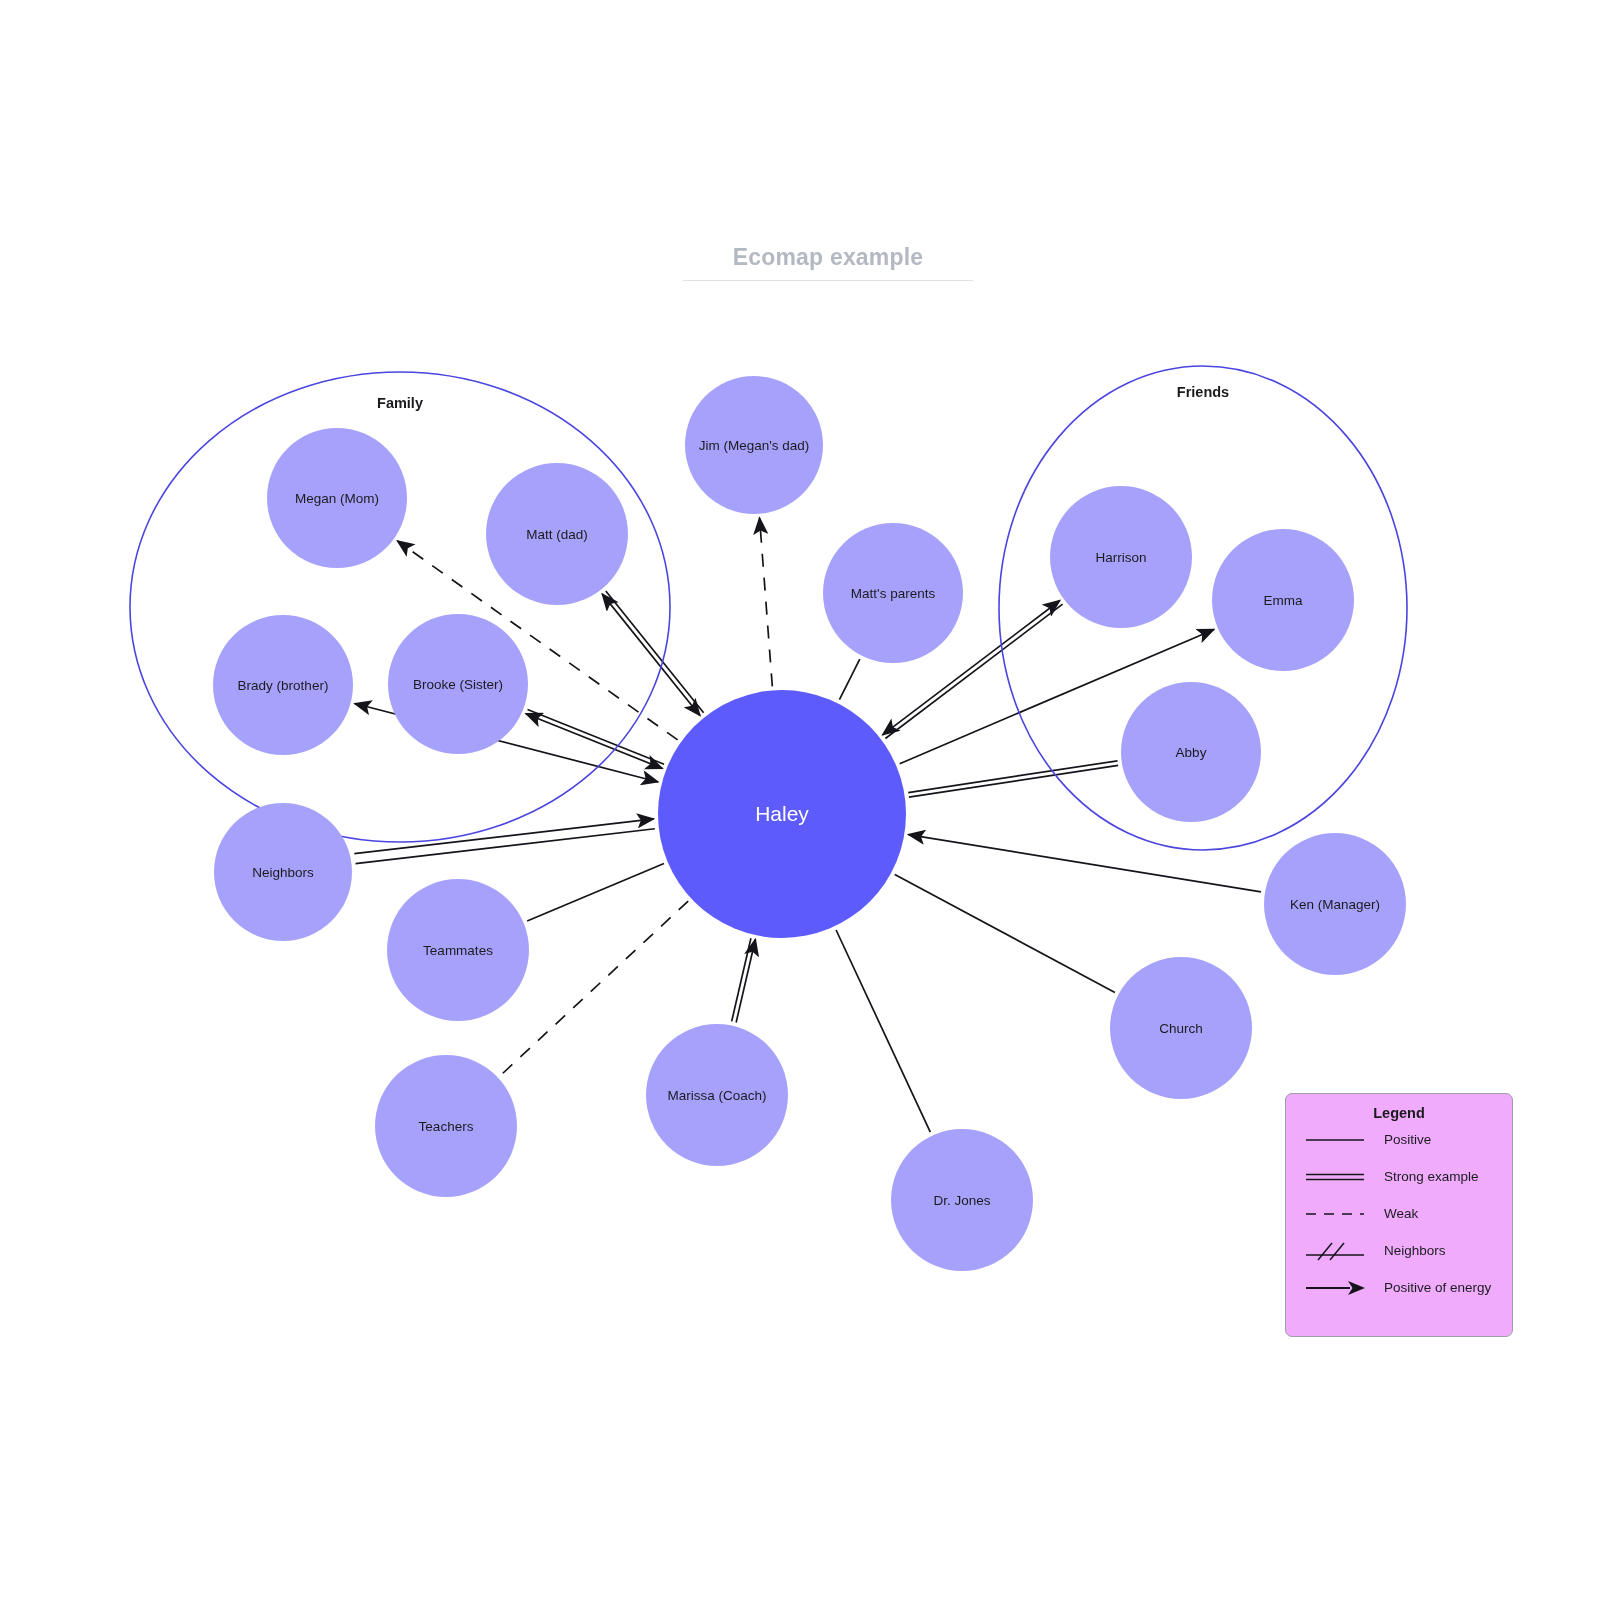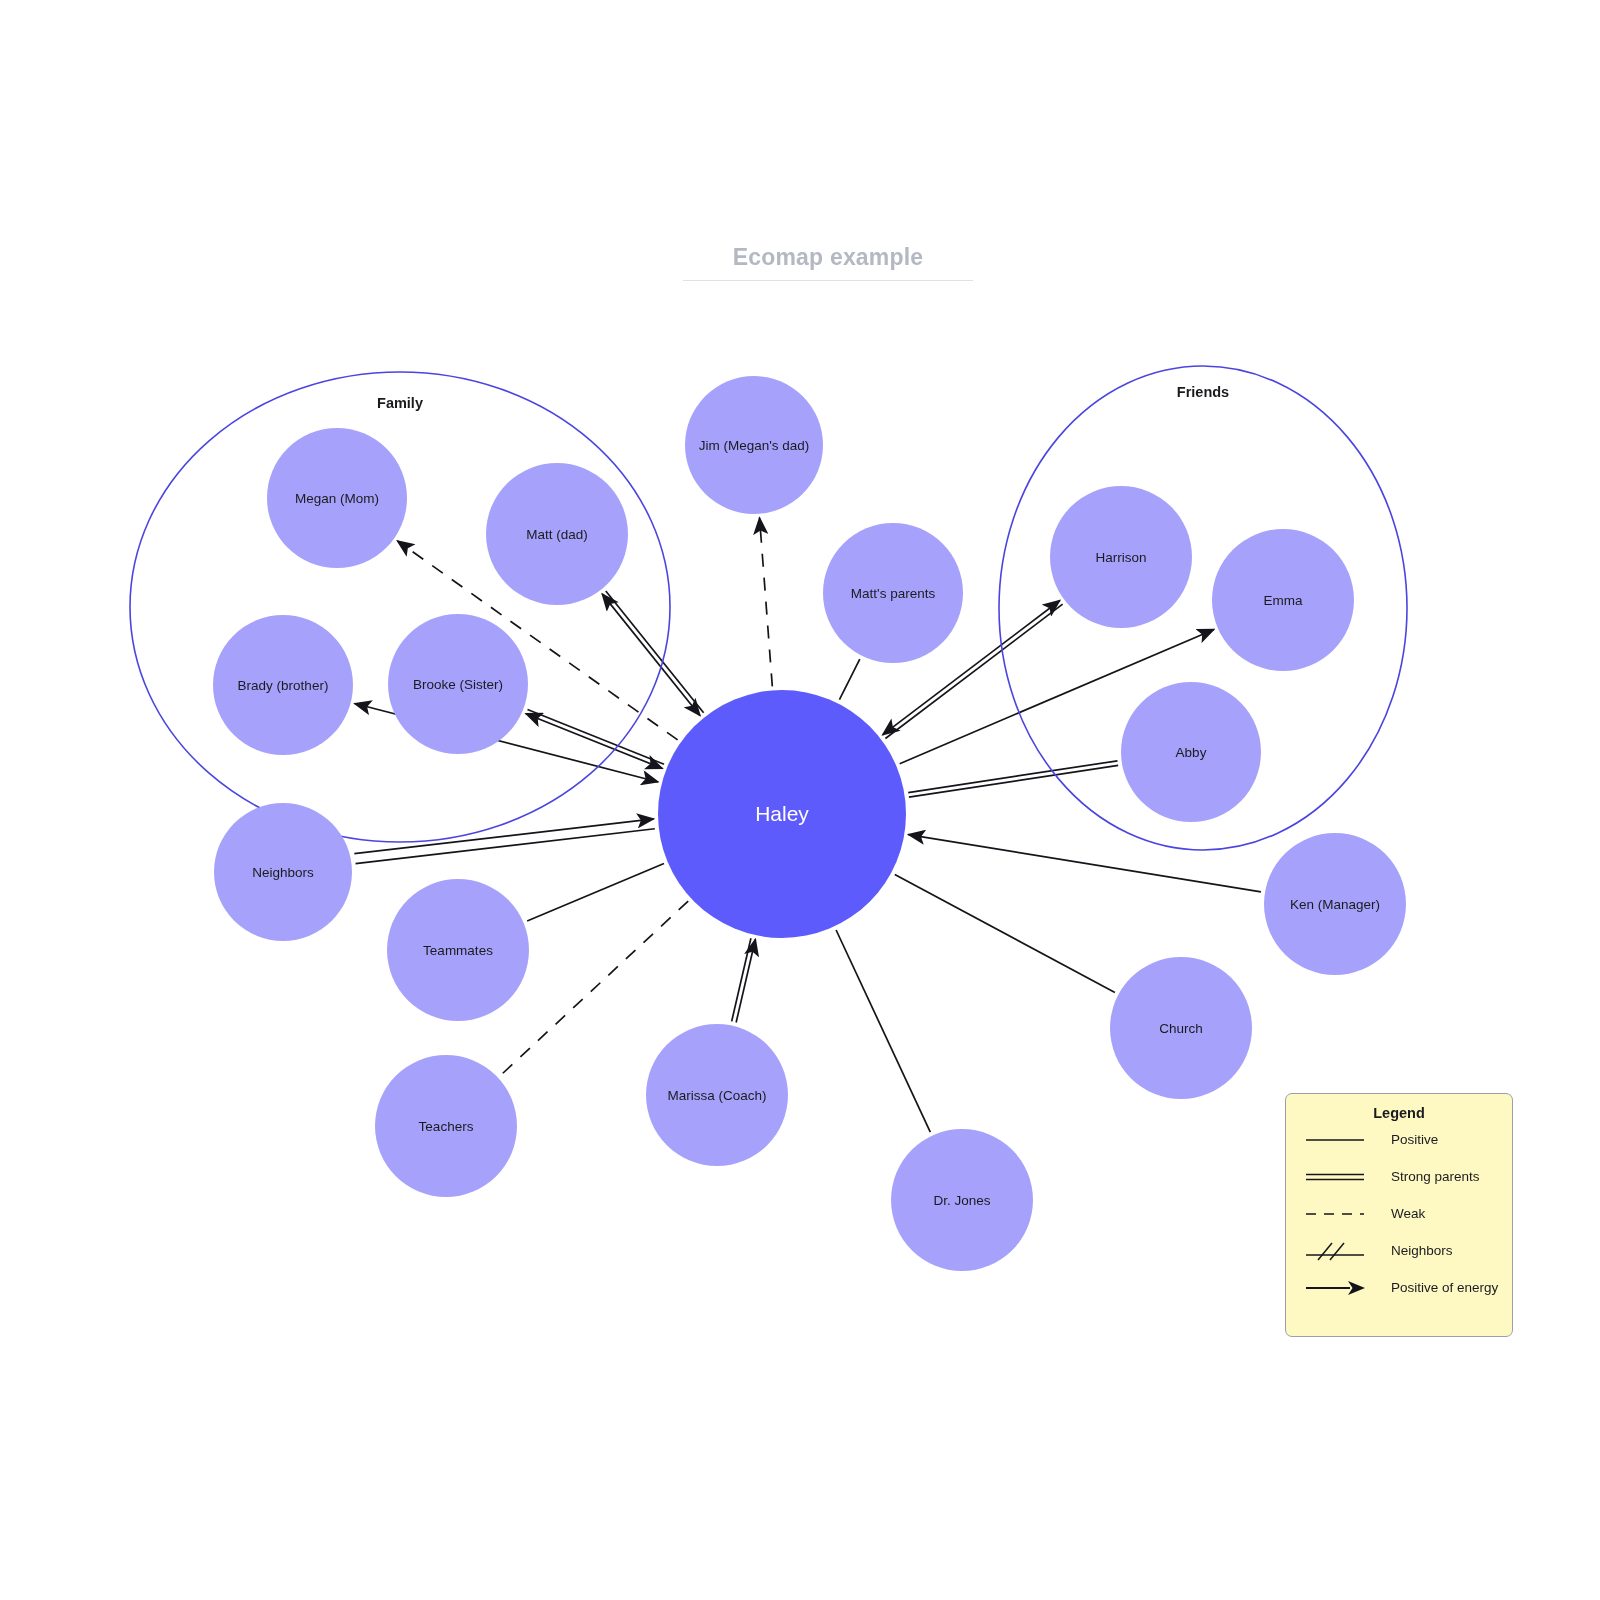--- a/index.html
+++ b/index.html
@@ -95,36 +95,35 @@
 
   
   #legend-box {
     position: absolute;
     left: 1285px;
     top: 1093px;
     width: 228px;
     height: 244px;
     border: 1px solid #9aa0ab;
     border-radius: 7px;
-    background: #fef9c3;
+    background: #f0abfc;
     box-sizing: border-box;
   }
   #legend-title {
     text-align: center;
     font-size: 14.5px;
     font-weight: bold;
     color: #1b1b1f;
     margin-top: 11px;
   }
   .legend-row {
     display: flex;
     align-items: center;
     height: 37px;
     padding-left: 18px;
-    gap: 7px;
   }
   .legend-sample {
     width: 62px;
     height: 22px;
     flex: 0 0 62px;
     margin-right: 18px;
   }
   .legend-text {
     font-size: 13.5px;
     color: #1b1b1f;
@@ -291,21 +290,21 @@
         <div class="legend-sample"><svg width="62" height="22" viewBox="0 0 62 22">
             <line stroke="#14141a" stroke-width="1.7" x1="2" y1="11" x2="60" y2="11"></line>
           </svg></div>
         <div class="legend-text">Positive</div>
       </div>
       <div class="legend-row">
         <div class="legend-sample"><svg width="62" height="22" viewBox="0 0 62 22">
             <line stroke="#14141a" stroke-width="1.5" x1="2" y1="8.5" x2="60" y2="8.5"></line>
             <line stroke="#14141a" stroke-width="1.5" x1="2" y1="13.5" x2="60" y2="13.5"></line>
           </svg></div>
-        <div class="legend-text">Strong parents</div>
+        <div class="legend-text">Strong example</div>
       </div>
       <div class="legend-row">
         <div class="legend-sample"><svg width="62" height="22" viewBox="0 0 62 22">
             <line stroke="#14141a" stroke-width="1.7" x1="2" y1="11" x2="60" y2="11" stroke-dasharray="10 8"></line>
           </svg></div>
         <div class="legend-text">Weak</div>
       </div>
       <div class="legend-row">
         <div class="legend-sample"><svg width="62" height="22" viewBox="0 0 62 22">
             <line stroke="#14141a" stroke-width="1.3" x1="2" y1="15" x2="60" y2="15"></line>

